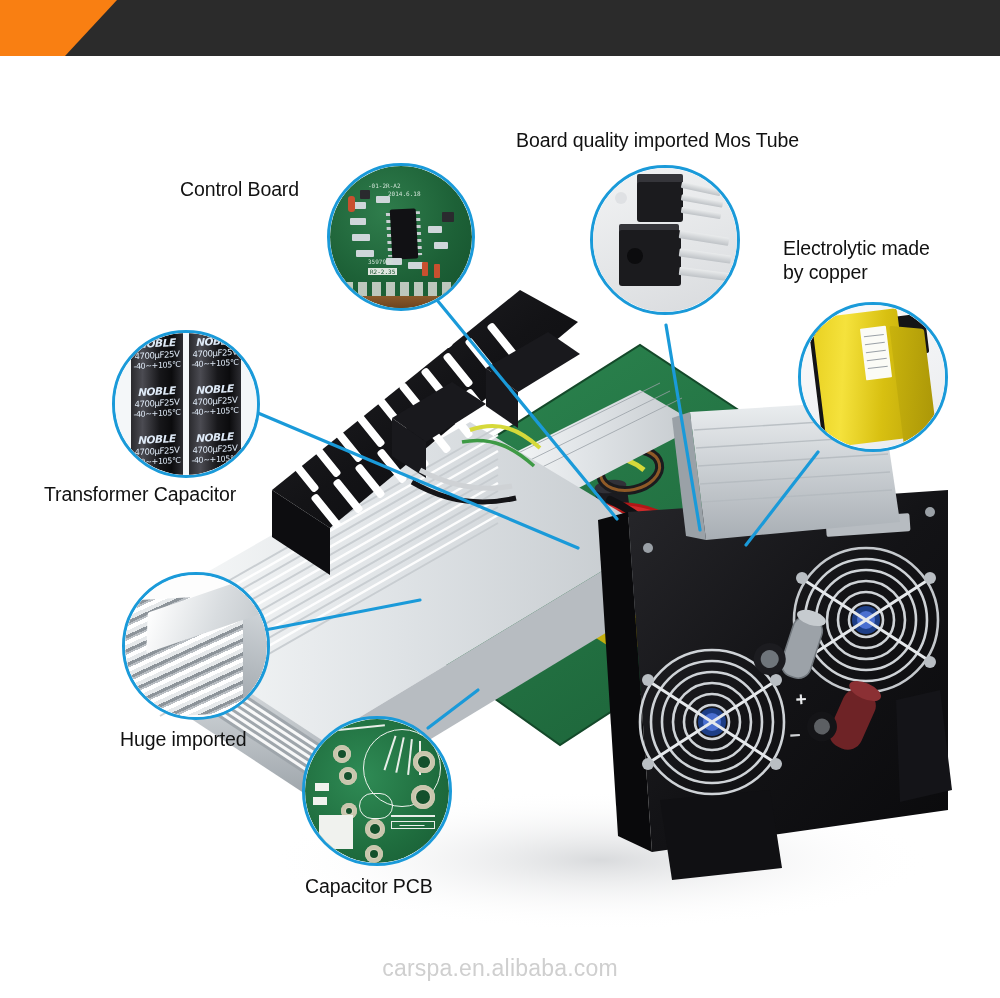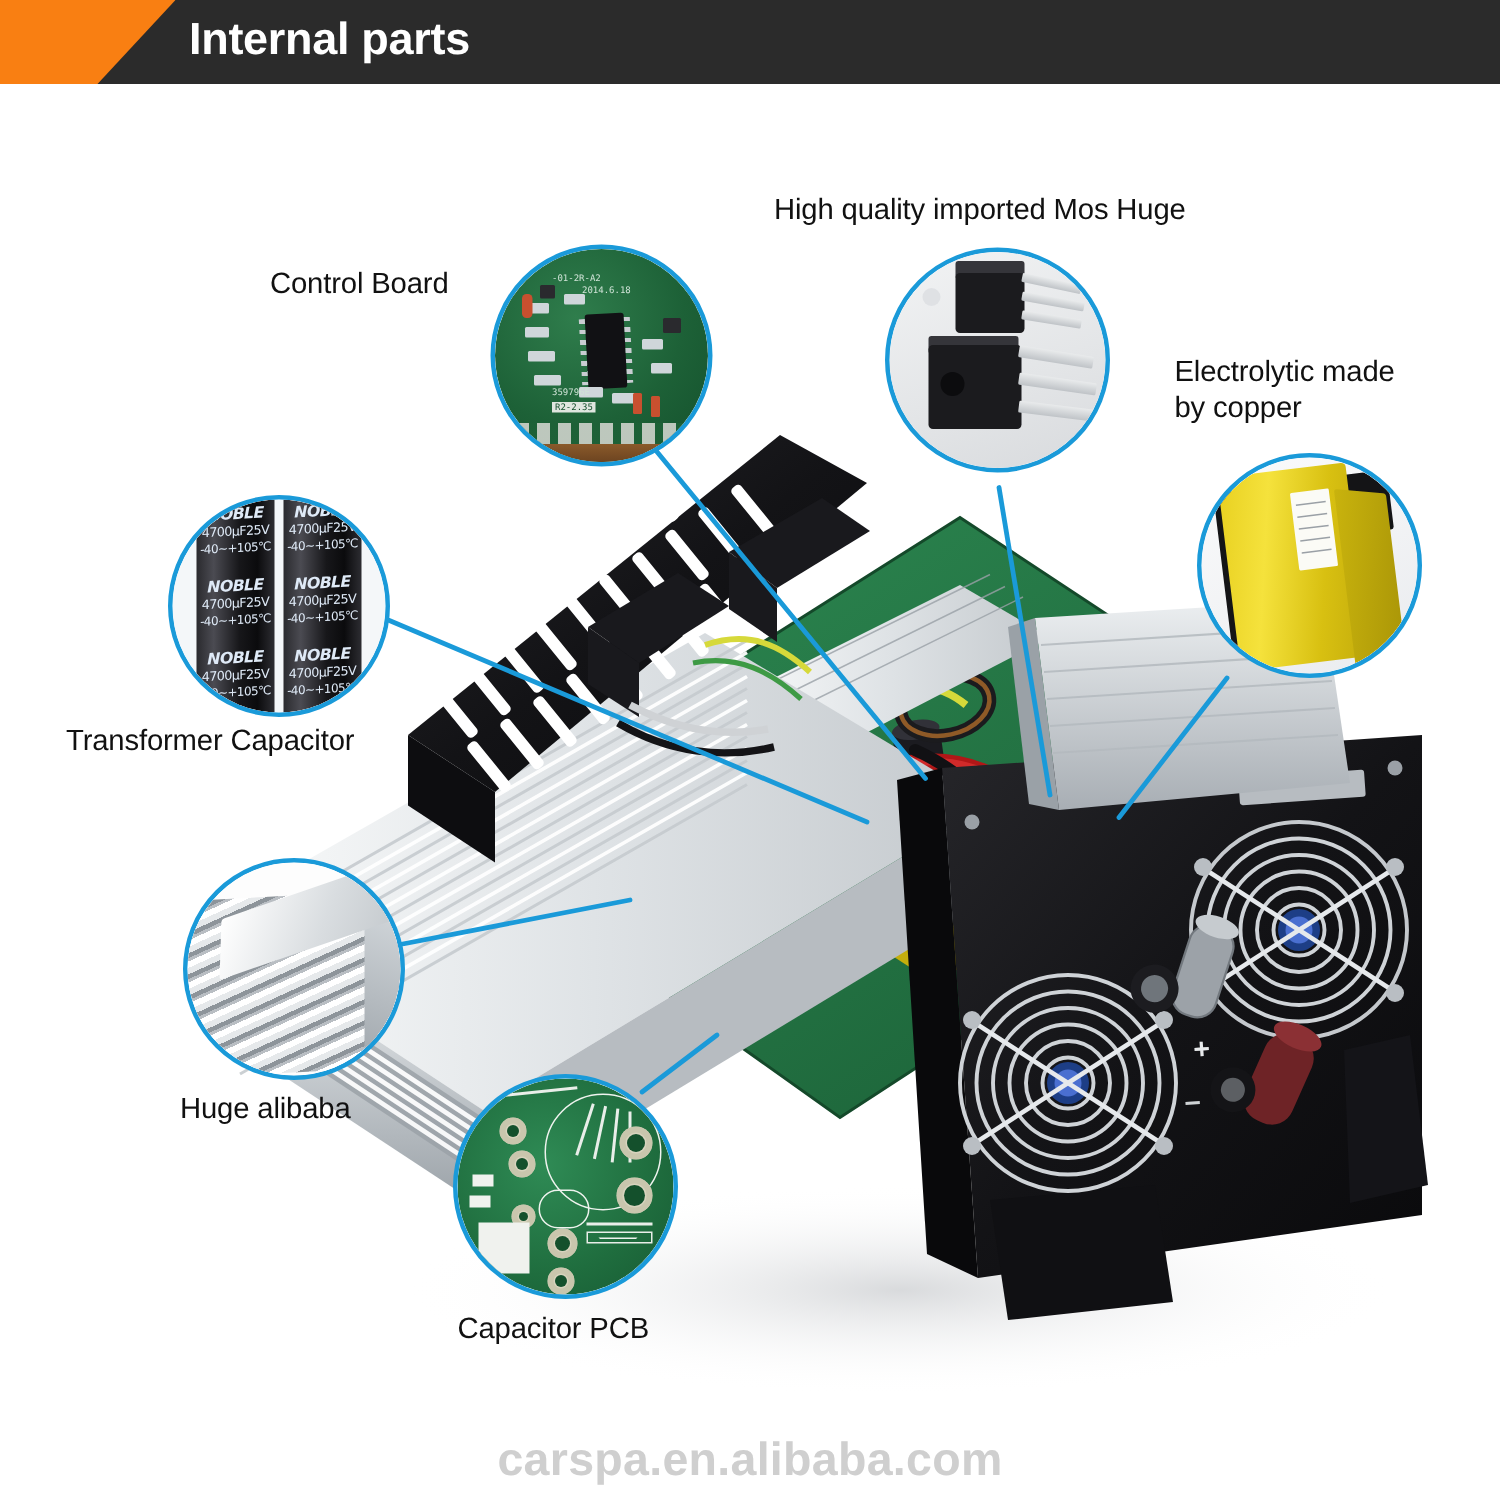--- a/index.html
+++ b/index.html
@@ -126,29 +126,28 @@
   .trace{ position:absolute; background:#e9eee9; }
   .silk{ position:absolute; border:1.6px solid #eef3ee; }
   .whitepad{ position:absolute; background:#f0f2ee; }
 
   
   #product{ position:absolute; left:0; top:0; width:1000px; height:998px; }
 
   
   #watermark{
     position:absolute; left:0; top:955px; width:1000px; text-align:center;
-    color:#cfcfcf; font-size:31px; letter-spacing:.2px; font-weight:700;
+    color:#cfcfcf; font-size:23px; letter-spacing:.2px; font-weight:400;
   }
 </style>
 </head>
 <body>
 
 <div id="header-banner">
   <div id="header-accent"></div>
-  <div id="header-title">Internal parts</div>
 </div>
 
 <div id="product">
   <svg width="1000" height="998" viewBox="0 0 1000 998">
     <defs>
       <linearGradient id="gHeatTop" x1="0" y1="0" x2="1" y2="0">
         <stop offset="0" stop-color="#fbfcfc"></stop>
           <stop offset=".5" stop-color="#dfe3e6"></stop>
           <stop offset="1" stop-color="#c4c9cd"></stop>
       </linearGradient>
@@ -606,20 +605,20 @@
     <div class="whitepad" style="left:14px;top:96px;width:34px;height:34px;"></div>
     <div class="whitepad" style="left:10px;top:64px;width:14px;height:8px;"></div>
     <div class="whitepad" style="left:8px;top:78px;width:14px;height:8px;"></div>
     <div class="trace" style="left:26px;top:8px;width:54px;height:2px;transform:rotate(-6deg);"></div>
     <div class="trace" style="left:86px;top:96px;width:44px;height:2px;"></div>
     <div class="trace" style="left:86px;top:102px;width:44px;height:8px;border:1px solid #e9eee9;background:transparent;"></div>
   </div>
 </div>
 
 <div class="callout-label" id="label-control-board">Control Board</div>
-<div class="callout-label" id="label-mos-tube">High quality imported Mos Huge</div>
+<div class="callout-label" id="label-mos-tube">Board quality imported Mos Tube</div>
 <div class="callout-label" id="label-transformer">Electrolytic made
 by copper</div>
 <div class="callout-label" id="label-capacitor">Transformer Capacitor</div>
-<div class="callout-label" id="label-radiator">Huge alibaba</div>
+<div class="callout-label" id="label-radiator">Huge imported</div>
 <div class="callout-label" id="label-pcb">Capacitor PCB</div>
 
 <div id="watermark">carspa.en.alibaba.com</div>
 
 </body></html>

